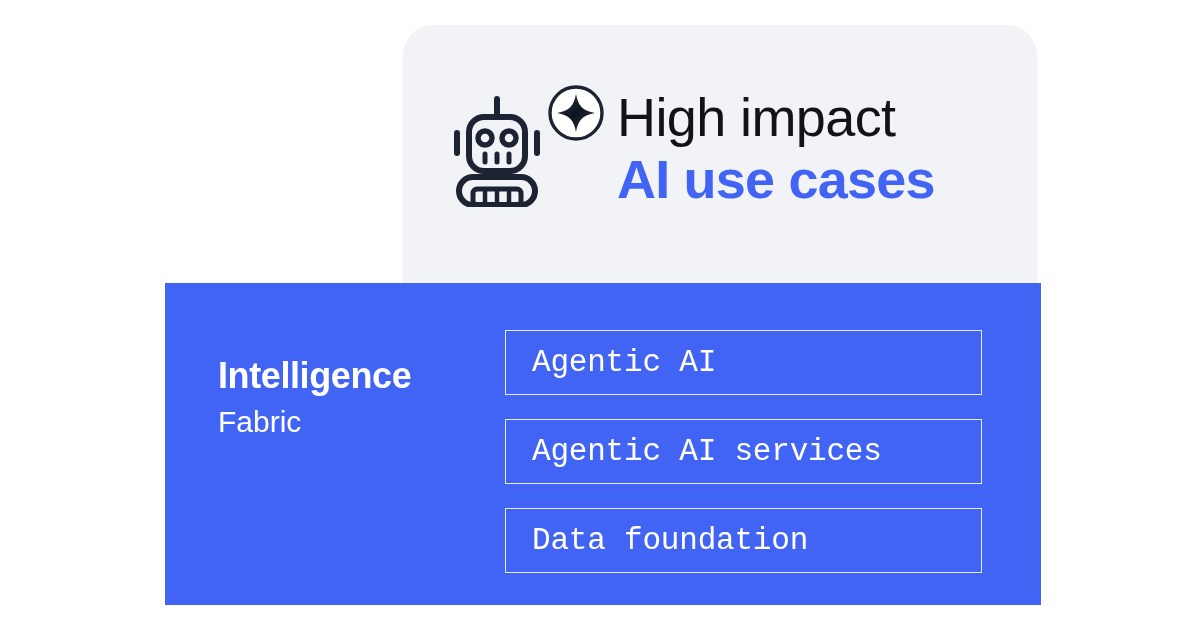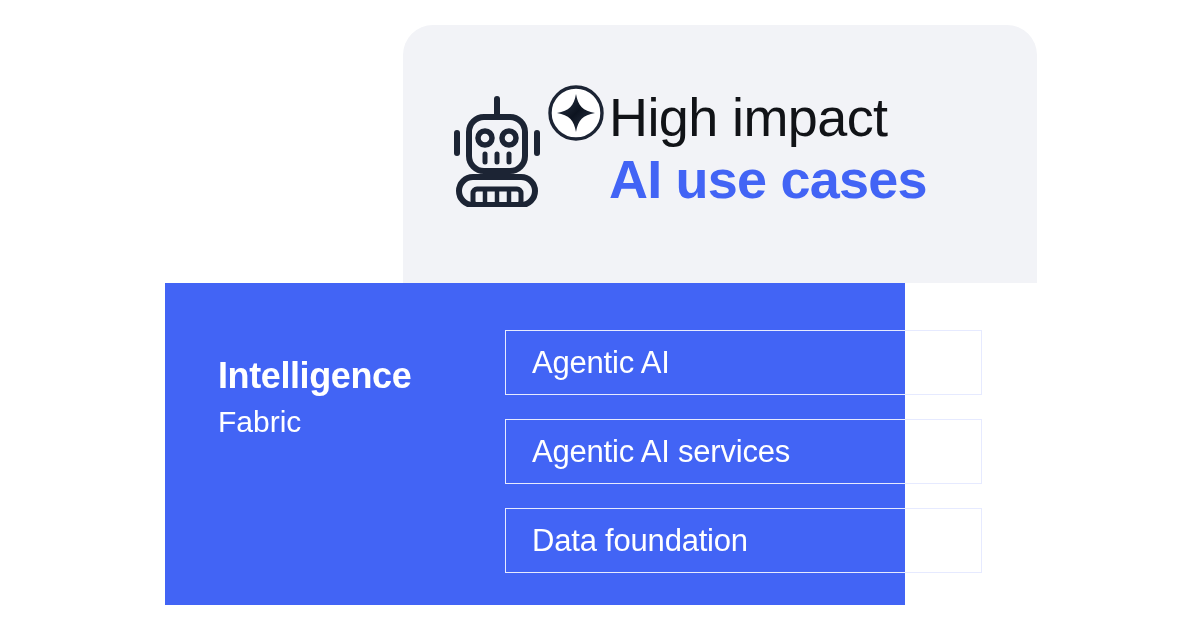--- a/index.html
+++ b/index.html
@@ -30,21 +30,21 @@
     background: #f2f3f7;
     border-radius: 30px 30px 0 0;
     box-sizing: border-box;
   }
   .impact-inner {
     position: absolute;
     left: 46px;
     top: 58px;
     display: flex;
     align-items: flex-start;
-    gap: 0px;
+    gap: 8px;
     justify-content: space-between;
   }
   .icon-cluster {
     position: relative;
     width: 160px;
     height: 130px;
     flex: 0 0 auto;
   }
   .robot-icon {
     position: absolute;
@@ -78,21 +78,21 @@
     letter-spacing: -0.8px;
     white-space: nowrap;
     margin-top: 0;
   }
 
   
   .fabric-band {
     position: absolute;
     left: 165px;
     top: 283px;
-    width: 740px;
+    width: 876px;
     height: 322px;
     background: #4264f5;
   }
   .fabric-label {
     position: absolute;
     left: 53px;
     top: 72px;
     width: 300px;
   }
   .fabric-title {
@@ -113,20 +113,21 @@
   }
 
   .layer-stack {
     position: absolute;
     left: 340px;
     top: 47px;
     width: 477px;
     display: flex;
     flex-direction: column;
     gap: 24px;
+    font-family: Liberation Mono, monospace;
   }
   .layer-box {
     box-sizing: border-box;
     height: 65px;
     border: 1.6px solid #e6eaff;
     display: flex;
     align-items: center;
     padding-left: 26px;
   }
   .layer-box-label {

